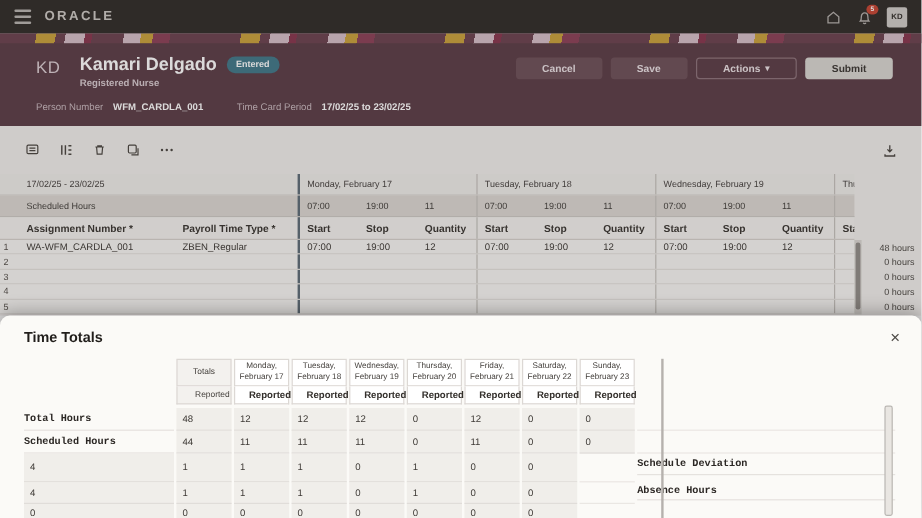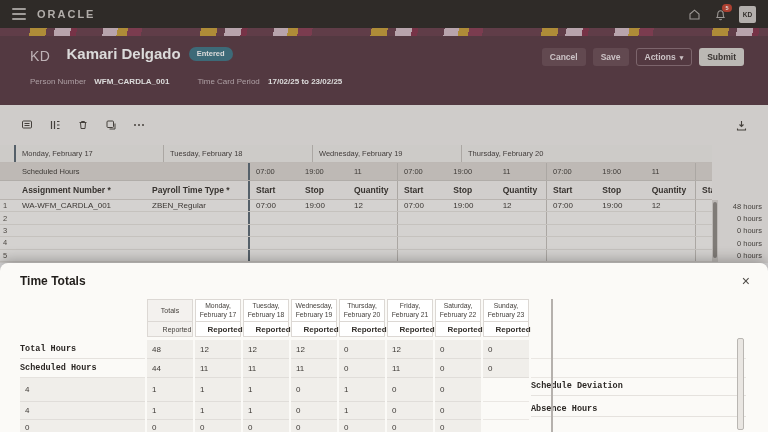--- a/index.html
+++ b/index.html
@@ -28,21 +28,21 @@
         #87374f 70px 76px,#6b4350 76px 102px,#d5bfc8 102px 116px,#c9a23d 116px 126px,
         #8c4258 126px 140px,#6b4350 140px 168px);}
   .banner-main{display:flex;align-items:flex-start;padding:9px 24px 0 30px;}
   .avatar-initials{font-size:14px;color:#dccfd4;margin-top:3px;letter-spacing:.5px;}
   .nameblock{margin-left:16px;}
   .namerow{display:flex;align-items:center;gap:8px;}
   .pname{font-size:15px;font-weight:bold;color:#ffffff;}
   .pill{background:#41798a;color:#fff;font-size:7.5px;font-weight:bold;padding:2.5px 8px;border-radius:9px;}
   .jobtitle{font-size:8px;font-weight:bold;color:#d8cbd0;margin-top:3px;}
   .actions{margin-left:auto;display:flex;gap:7px;margin-top:3px;}
-  .btn{height:18px;padding:0 8px;border:none;border-radius:3px;font-size:8.5px;font-weight:600;
+  .btn{height:18px;padding:0 22px;border:none;border-radius:3px;font-size:8.5px;font-weight:600;
        font-family:inherit;display:flex;align-items:center;gap:4px;cursor:pointer;}
   .btn.dim{background:#6e515a;color:#ece3e6;}
   .btn.outline{background:transparent;border:1px solid #8d737b;color:#ece3e6;}
   .btn.primary{background:#d9d6d2;color:#3c3834;font-weight:bold;}
   .caret{font-size:7px;line-height:1;}
   .banner-info{display:flex;gap:28px;padding:11px 0 0 30px;font-size:8px;}
   .info-label{color:#c9b9bf;}
   .info-value{color:#fff;font-weight:bold;margin-left:6px;}
 
   
@@ -137,20 +137,21 @@
 
   <section class="banner">
     <div class="deco"></div>
     <div class="banner-main">
       <div class="avatar-initials">KD</div>
       <div class="nameblock">
         <div class="namerow">
           <span class="pname">Kamari Delgado</span>
           <span class="pill">Entered</span>
         </div>
+        <div class="jobtitle">Registered Nurse</div>
       </div>
       <div class="actions">
         <button class="btn dim">Cancel</button>
         <button class="btn dim">Save</button>
         <button class="btn outline">
           <span>Actions</span>
           <span class="caret">▾</span>
         </button>
         <button class="btn primary">Submit</button>
       </div>
@@ -203,20 +204,21 @@
         <path d="M6.5 2 v5 M4.5 5.5 L6.5 7.5 L8.5 5.5 M2.5 9.5 v1.5 h8 V9.5"></path>
       </svg>
     </span>
   </section>
 
   <section class="grid" id="grid">
       <div class="grid-scroll">
         <div class="grid-inner">
           <div class="g-row hr1">
             <div class="c-num"></div>
+            <div class="c-span">17/02/25 - 23/02/25</div>
             <div class="g-grouplabel first">Monday, February 17</div>
             <div class="g-grouplabel">Tuesday, February 18</div>
             <div class="g-grouplabel">Wednesday, February 19</div>
             <div class="g-grouplabel">Thursday, February 20</div>
           </div>
           <div class="g-row hr2">
             <div class="c-num"></div>
             <div class="c-span">Scheduled Hours</div>
             <div class="g-group first">
               <div class="g-sub">07:00</div>

